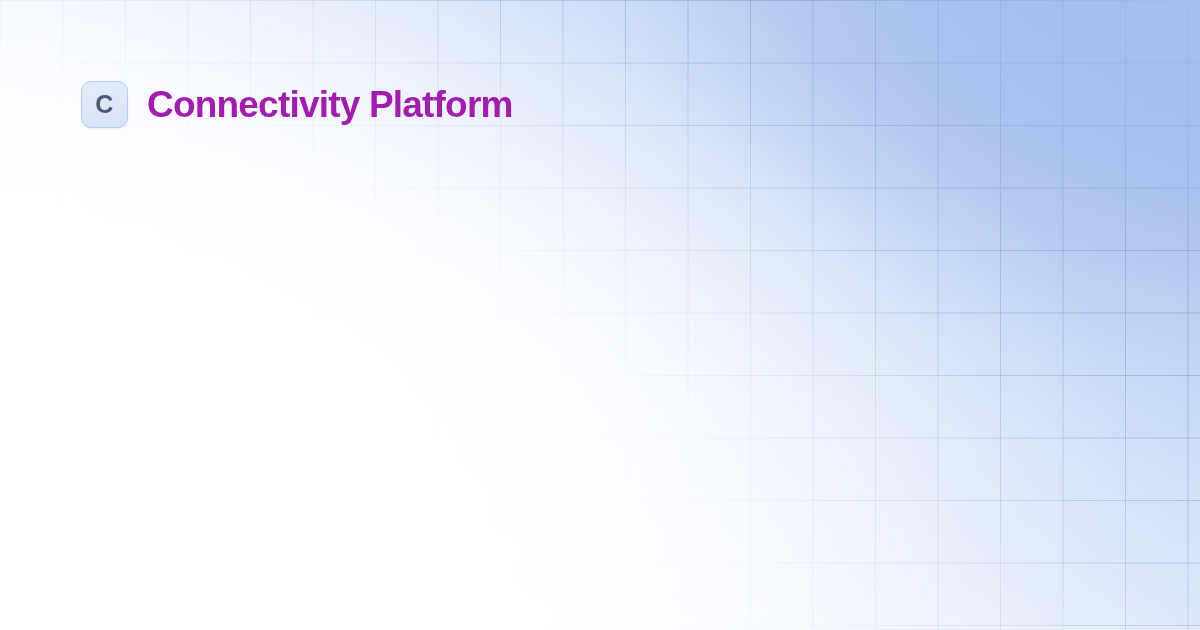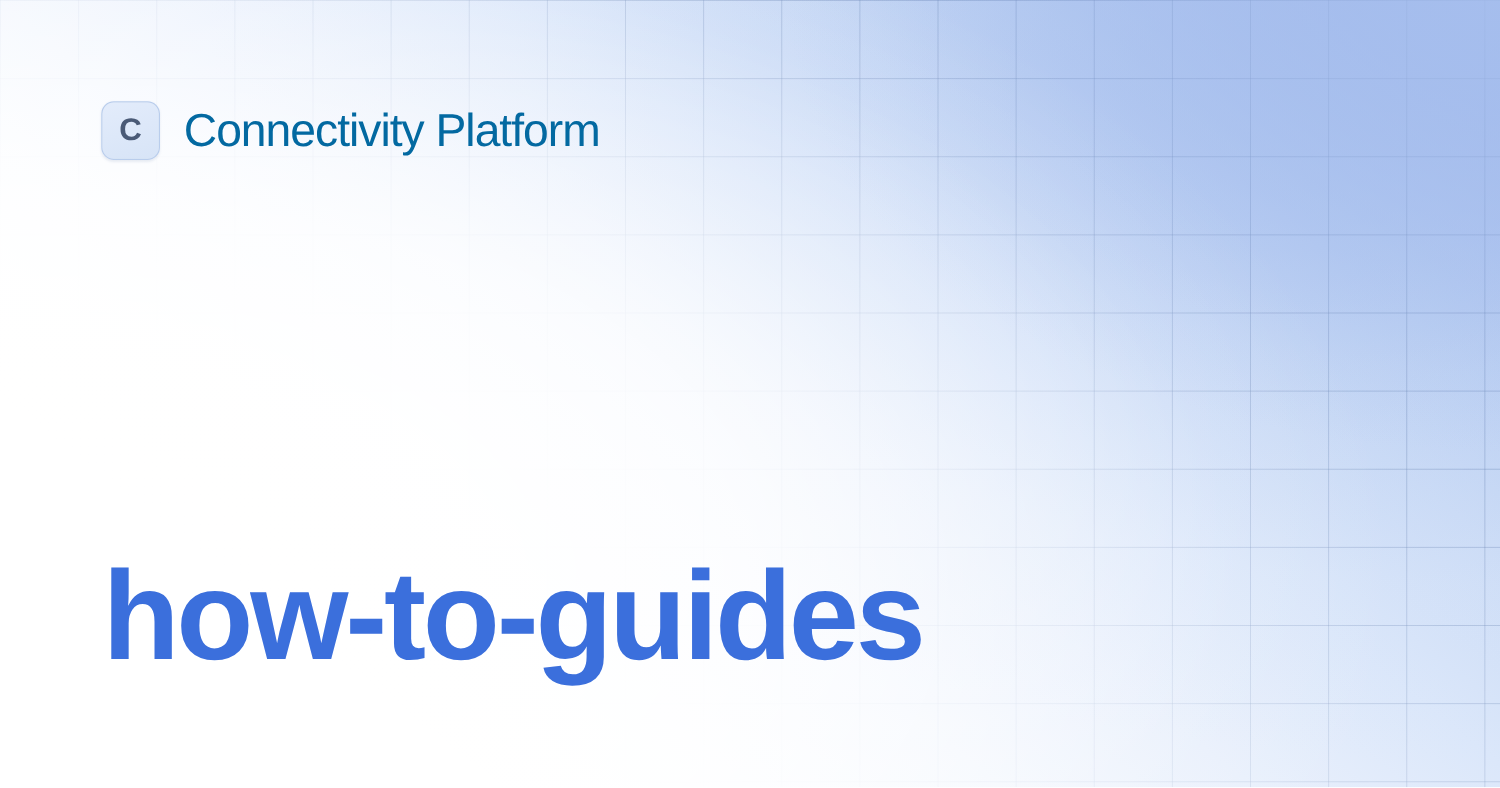--- a/index.html
+++ b/index.html
@@ -142,22 +142,22 @@
   .brand-badge-letter {
     font-size: 25px;
     font-weight: bold;
     color: #4a5a76;
     line-height: 1;
     letter-spacing: 0.2px;
   }
 
   .brand-name {
     font-size: 37px;
-    font-weight: normal;
-    color: #0369a1;
+    font-weight: bold;
+    color: #a21caf;
     line-height: 1;
     letter-spacing: -0.8px;
     white-space: nowrap;
   }
 
   .headline {
     position: absolute;
     left: 82px;
     top: 443px;
     font-size: 101px;
@@ -181,16 +181,15 @@
 
   <div class="content">
 
     <div class="brand">
       <div class="brand-badge">
         <span class="brand-badge-letter">C</span>
       </div>
       <div class="brand-name">Connectivity Platform</div>
     </div>
 
-    <div class="headline">how-to-guides</div>
 
   </div>
 </div>
 
 </body></html>

